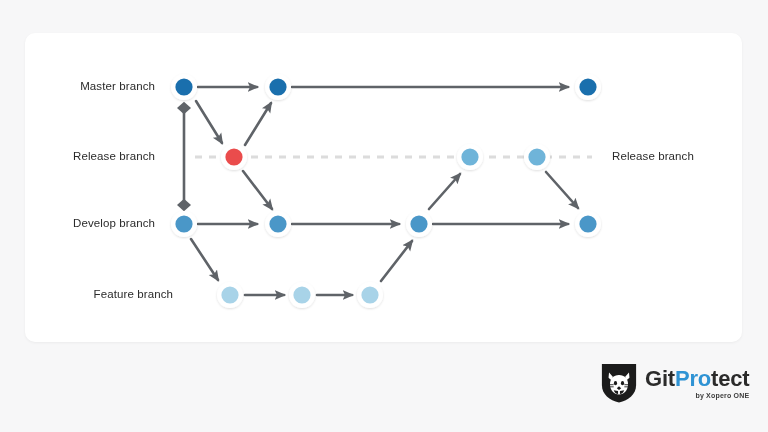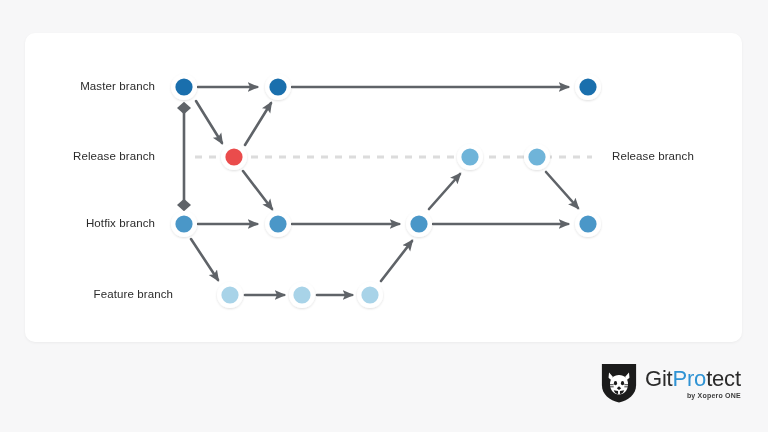--- a/index.html
+++ b/index.html
@@ -60,21 +60,21 @@
   #logo-shield { width: 38px; height: 42px; flex: none; }
   #logo-text-wrap {
     display: flex;
     flex-direction: column;
     align-items: flex-end;
     line-height: 1;
   }
   #logo-wordmark {
     font-family: "Liberation Sans", sans-serif;
     font-size: 22px;
-    font-weight: 400;
+    font-weight: 700;
     color: #2b2b2b;
     letter-spacing: -0.2px;
   }
   #logo-wordmark .accent { color: #2f93d4; }
   #logo-sub {
     font-family: "Liberation Sans", sans-serif;
     font-size: 7px;
     font-weight: 700;
     color: #3d3d3d;
     letter-spacing: 0.2px;
@@ -192,21 +192,21 @@
         <circle cx="370" cy="295" r="13" fill="#ffffff" filter="url(#nodeshadow)"></circle>
         <circle cx="370" cy="295" r="8.6" fill="#a8d3e8"></circle>
       </g>
     </g>
   </svg>
 
   <div class="branch-label label-left" style="left:0; top:80px; width:155px;">Master branch</div>
 
   <div class="branch-label label-left" style="left:0; top:150px; width:155px;">Release branch</div>
 
-  <div class="branch-label label-left" style="left:0; top:217px; width:155px;">Hotfix branch</div>
+  <div class="branch-label label-left" style="left:0; top:217px; width:155px;">Develop branch</div>
 
   <div class="branch-label label-left" style="left:18px; top:288px; width:155px;">Feature branch</div>
 
   <div class="branch-label label-right" style="left:612px; top:150px; width:130px;">Release branch</div>
 
   <div id="logo">
     <svg id="logo-shield" viewBox="0 0 40 44" xmlns="http://www.w3.org/2000/svg">
       <path d="M2,2 H38 V24 C38,34 30,40 20,42.5 C10,40 2,34 2,24 Z" fill="#1b1b1b"></path>
 
       <g fill="#ffffff">

